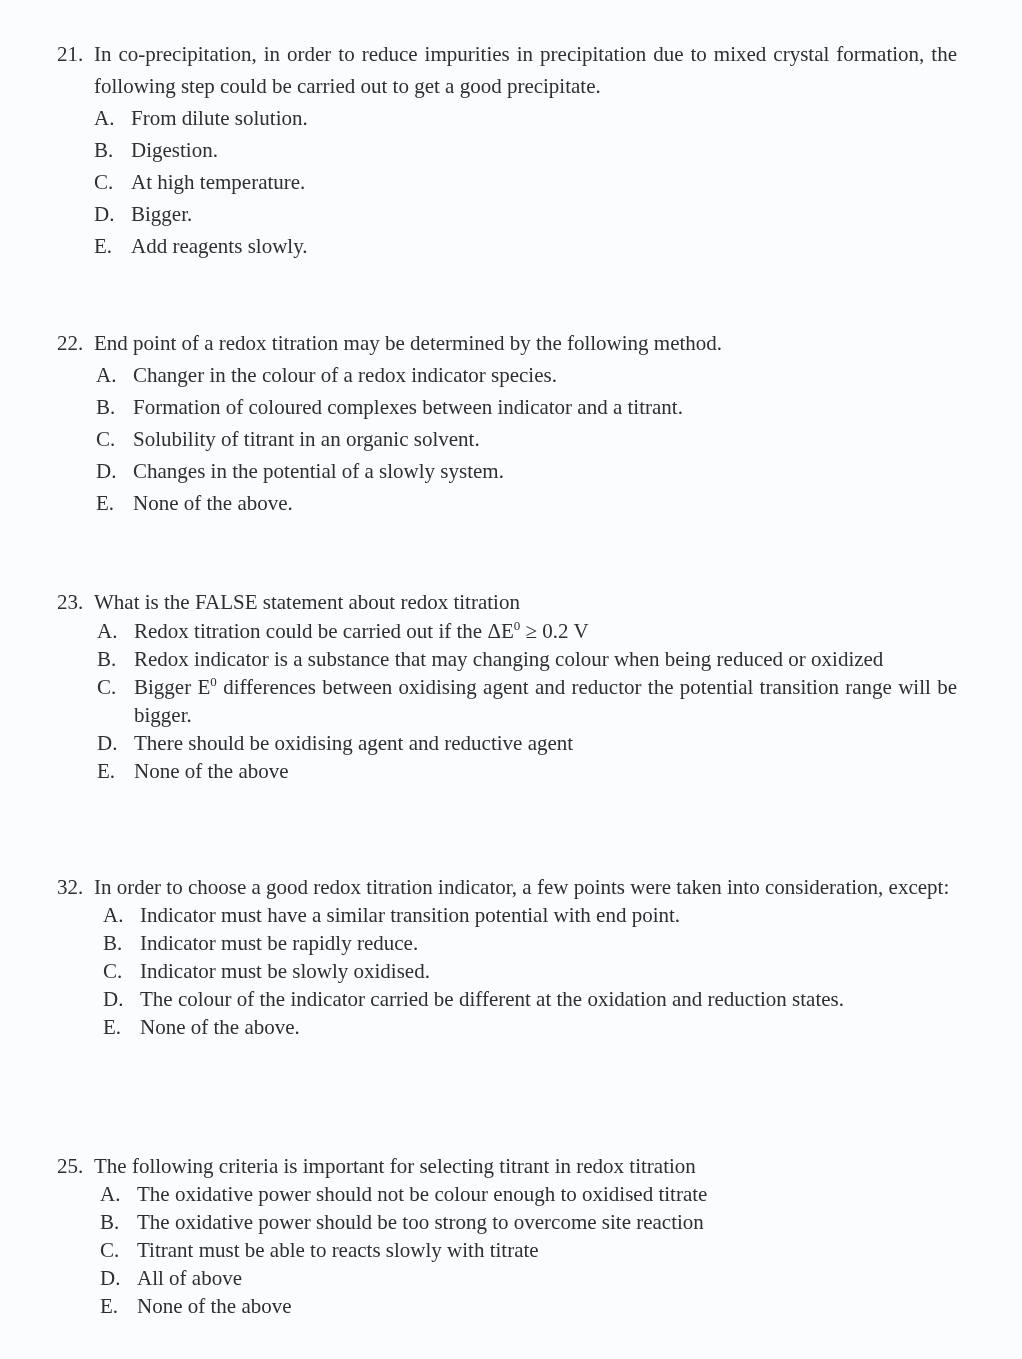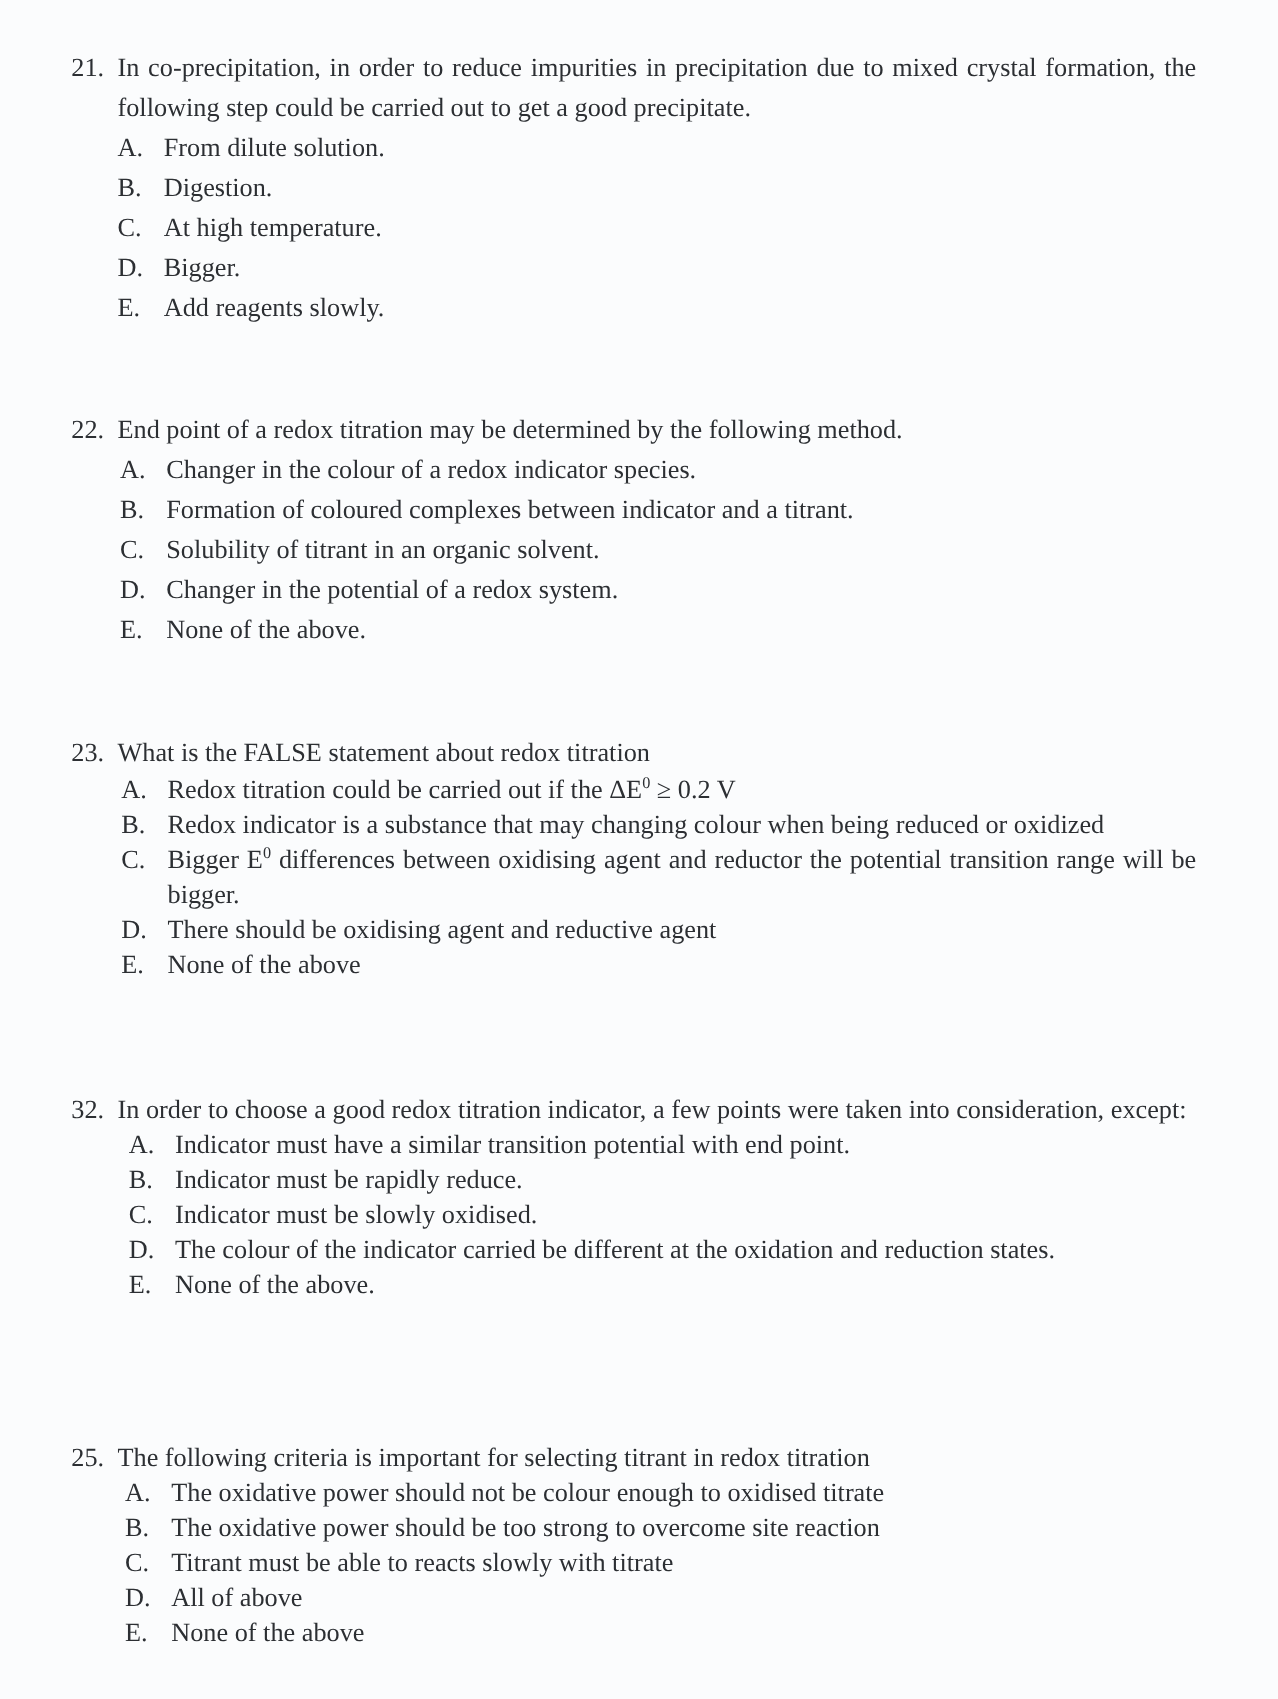--- a/index.html
+++ b/index.html
@@ -111,21 +111,21 @@
       <li class="option">
           <span class="opt-letter">B.</span>
           <span class="opt-text">Formation of coloured complexes between indicator and a titrant.</span>
         </li>
       <li class="option">
           <span class="opt-letter">C.</span>
           <span class="opt-text">Solubility of titrant in an organic solvent.</span>
         </li>
       <li class="option">
           <span class="opt-letter">D.</span>
-          <span class="opt-text">Changer in the potential of a redox system.</span>
+          <span class="opt-text">Changes in the potential of a slowly system.</span>
         </li>
       <li class="option">
           <span class="opt-letter">E.</span>
           <span class="opt-text">None of the above.</span>
         </li>
     </ul>
   </div>
 
   <div class="question tight" style="top:587px;">
     <div class="q-stem" style="line-height:30px;">

